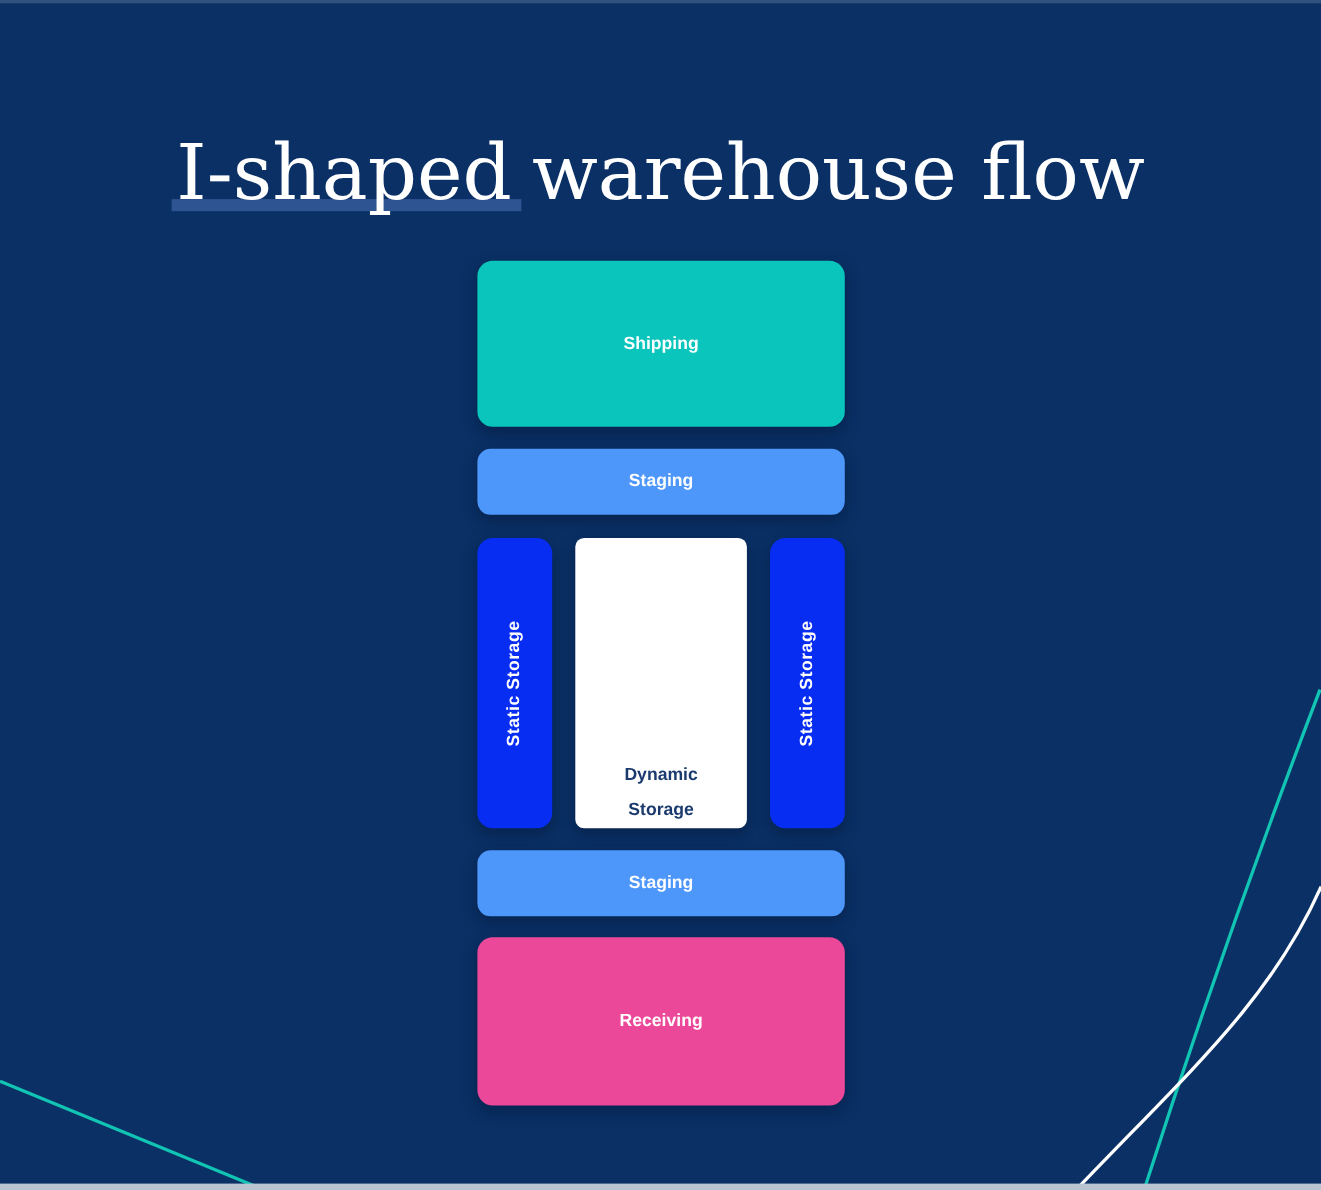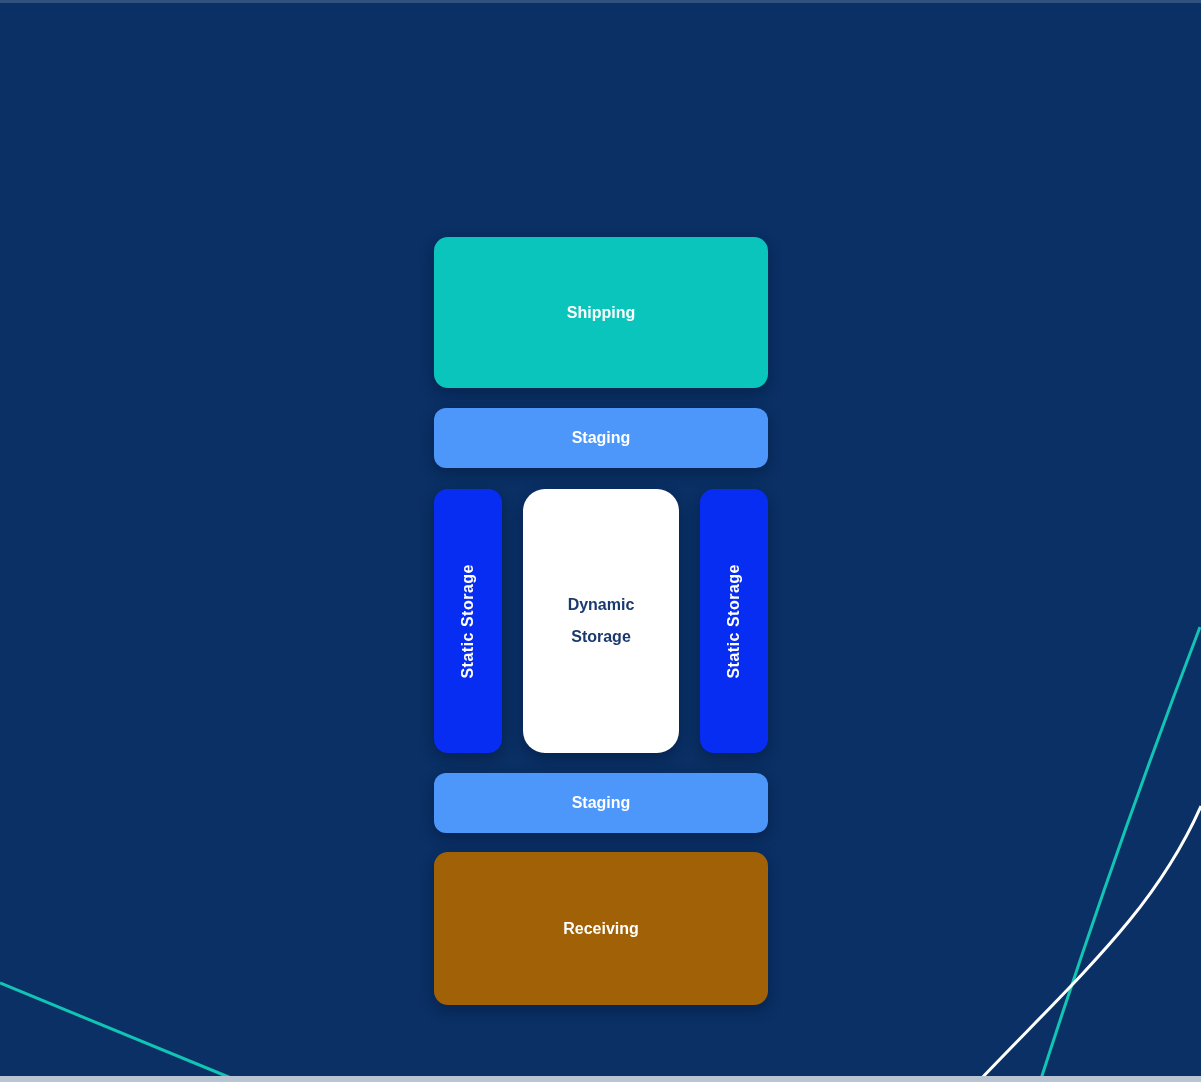--- a/index.html
+++ b/index.html
@@ -63,25 +63,25 @@
     justify-content: center;
     color: #ffffff;
     font-weight: 700;
     font-size: 16px;
     text-align: center;
     box-shadow: 0 5px 14px rgba(2, 18, 48, 0.45);
   }
   .box-shipping   { left: 434px; top: 237px; width: 334px; height: 151px; background: #0ac5bc; border-radius: 14px; }
   .box-staging-1  { left: 434px; top: 408px; width: 334px; height: 60px;  background: #4e97fa; border-radius: 12px; }
   .box-static-l   { left: 434px; top: 489px; width: 68px;  height: 264px; background: #082df2; border-radius: 14px; }
-  .box-dynamic    { left: 523px; top: 489px; width: 156px; height: 264px; background: #ffffff; border-radius: 22px;
-                    color: #1a3a6e; line-height: 32px; padding: 0 20px; box-sizing: border-box; }
+  .box-dynamic    { left: 523px; top: 489px; width: 156px; height: 264px; background: #ffffff; border-radius: 8px;
+                    color: #1a3a6e; line-height: 32px; padding: 0 20px; box-sizing: border-box; align-items: flex-end; }
   .box-static-r   { left: 700px; top: 489px; width: 68px;  height: 264px; background: #082df2; border-radius: 14px; }
   .box-staging-2  { left: 434px; top: 773px; width: 334px; height: 60px;  background: #4e97fa; border-radius: 12px; }
-  .box-receiving  { left: 434px; top: 852px; width: 334px; height: 153px; background: #a16207; border-radius: 14px; }
+  .box-receiving  { left: 434px; top: 852px; width: 334px; height: 153px; background: #ec4899; border-radius: 14px; }
 
   .vlabel {
     writing-mode: vertical-rl;
     transform: rotate(180deg); 
     white-space: nowrap;
     letter-spacing: 0.5px;
   }
 
   
   .accents {
@@ -93,20 +93,21 @@
     z-index: 4;
   }
 </style>
 </head>
 <body>
 
 <div class="canvas">
 
   <div class="edge-strip-top"></div>
 
+  <h1 class="title"><span class="title-highlight"><span class="bar"></span><span class="txt">I-shaped</span></span><span class="txt title-rest">warehouse flow</span></h1>
 
   <div class="box box-shipping">
     <span>Shipping</span>
   </div>
 
   <div class="box box-staging-1">
     <span>Staging</span>
   </div>
 
   <div class="box box-static-l">

